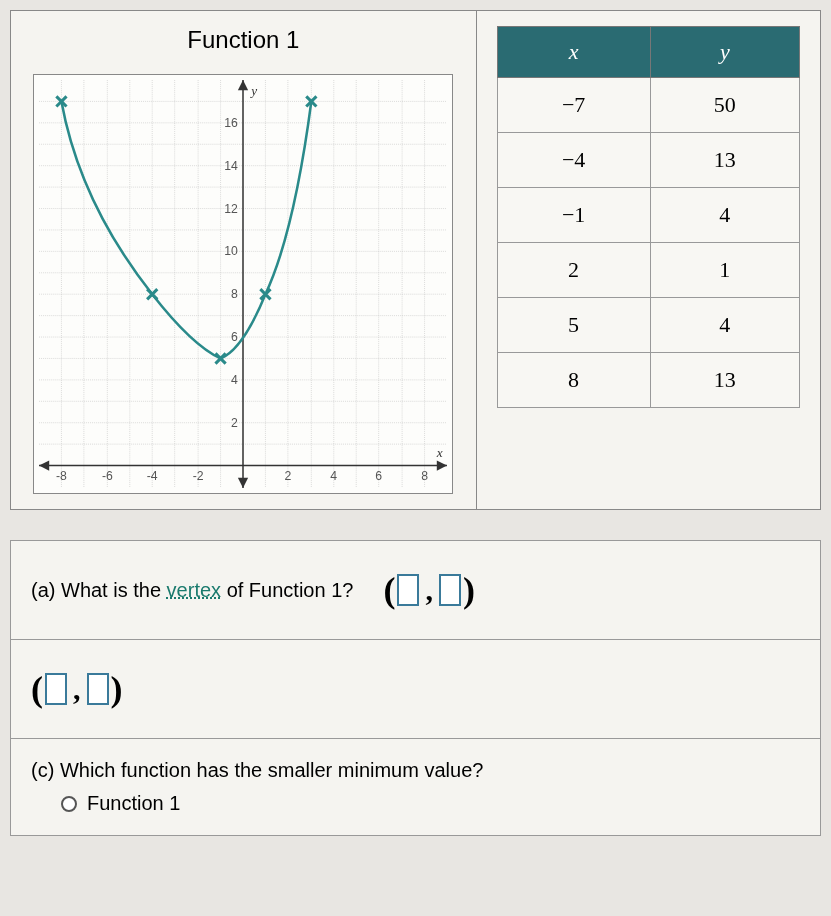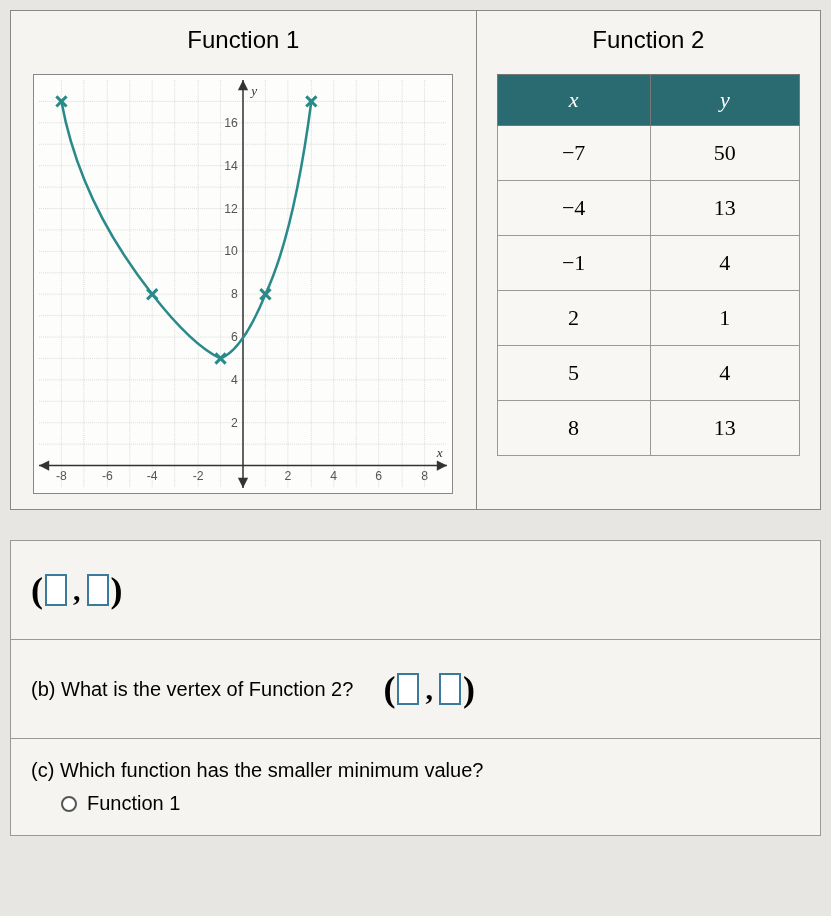--- a/index.html
+++ b/index.html
@@ -219,21 +219,20 @@
             </g>
           <g transform="translate(267,21)">
               <path d="M-5,-5 L5,5 M-5,5 L5,-5" stroke="#2a8a8a" stroke-width="3"></path>
             </g>
         </g>
       </svg>
     </div>
   </div>
 
   <div class="func-panel">
-    <div class="panel-title">Function 2</div>
     <table class="data-table">
       <thead>
         <tr>
           <th>x</th>
           <th>y</th>
         </tr>
       </thead>
       <tbody>
         <tr>
             <td>−7</td>
@@ -258,42 +257,44 @@
         <tr>
             <td>8</td>
             <td>13</td>
           </tr>
       </tbody>
     </table>
   </div>
 </div>
 
 <div class="questions">
+
+  <div class="q-row">
+    <span class="q-text">
+      <span>(a) What is the </span><span class="vertex-link">vertex</span><span> of Function 1?</span>
+    </span>
+    <span class="answer-box">
+      <span class="paren">(</span>
+      <span class="input-slot"></span>
+      <span class="comma">,</span>
+      <span class="input-slot"></span>
+      <span class="paren">)</span>
+    </span>
+  </div>
 
   <div class="q-row">
     <span class="answer-box">
       <span class="paren">(</span>
       <span class="input-slot"></span>
       <span class="comma">,</span>
       <span class="input-slot"></span>
       <span class="paren">)</span>
     </span>
   </div>
 
-  <div class="q-row">
-    <span class="q-text">(b) What is the vertex of Function 2?</span>
-    <span class="answer-box">
-      <span class="paren">(</span>
-      <span class="input-slot"></span>
-      <span class="comma">,</span>
-      <span class="input-slot"></span>
-      <span class="paren">)</span>
-    </span>
-  </div>
-
   <div class="q-row q-c">
     <span>(c) Which function has the smaller minimum value?</span>
     <div class="radio-row">
       <span class="radio-circle"></span>
       <span>Function 1</span>
     </div>
   </div>
 
 </div>
 

